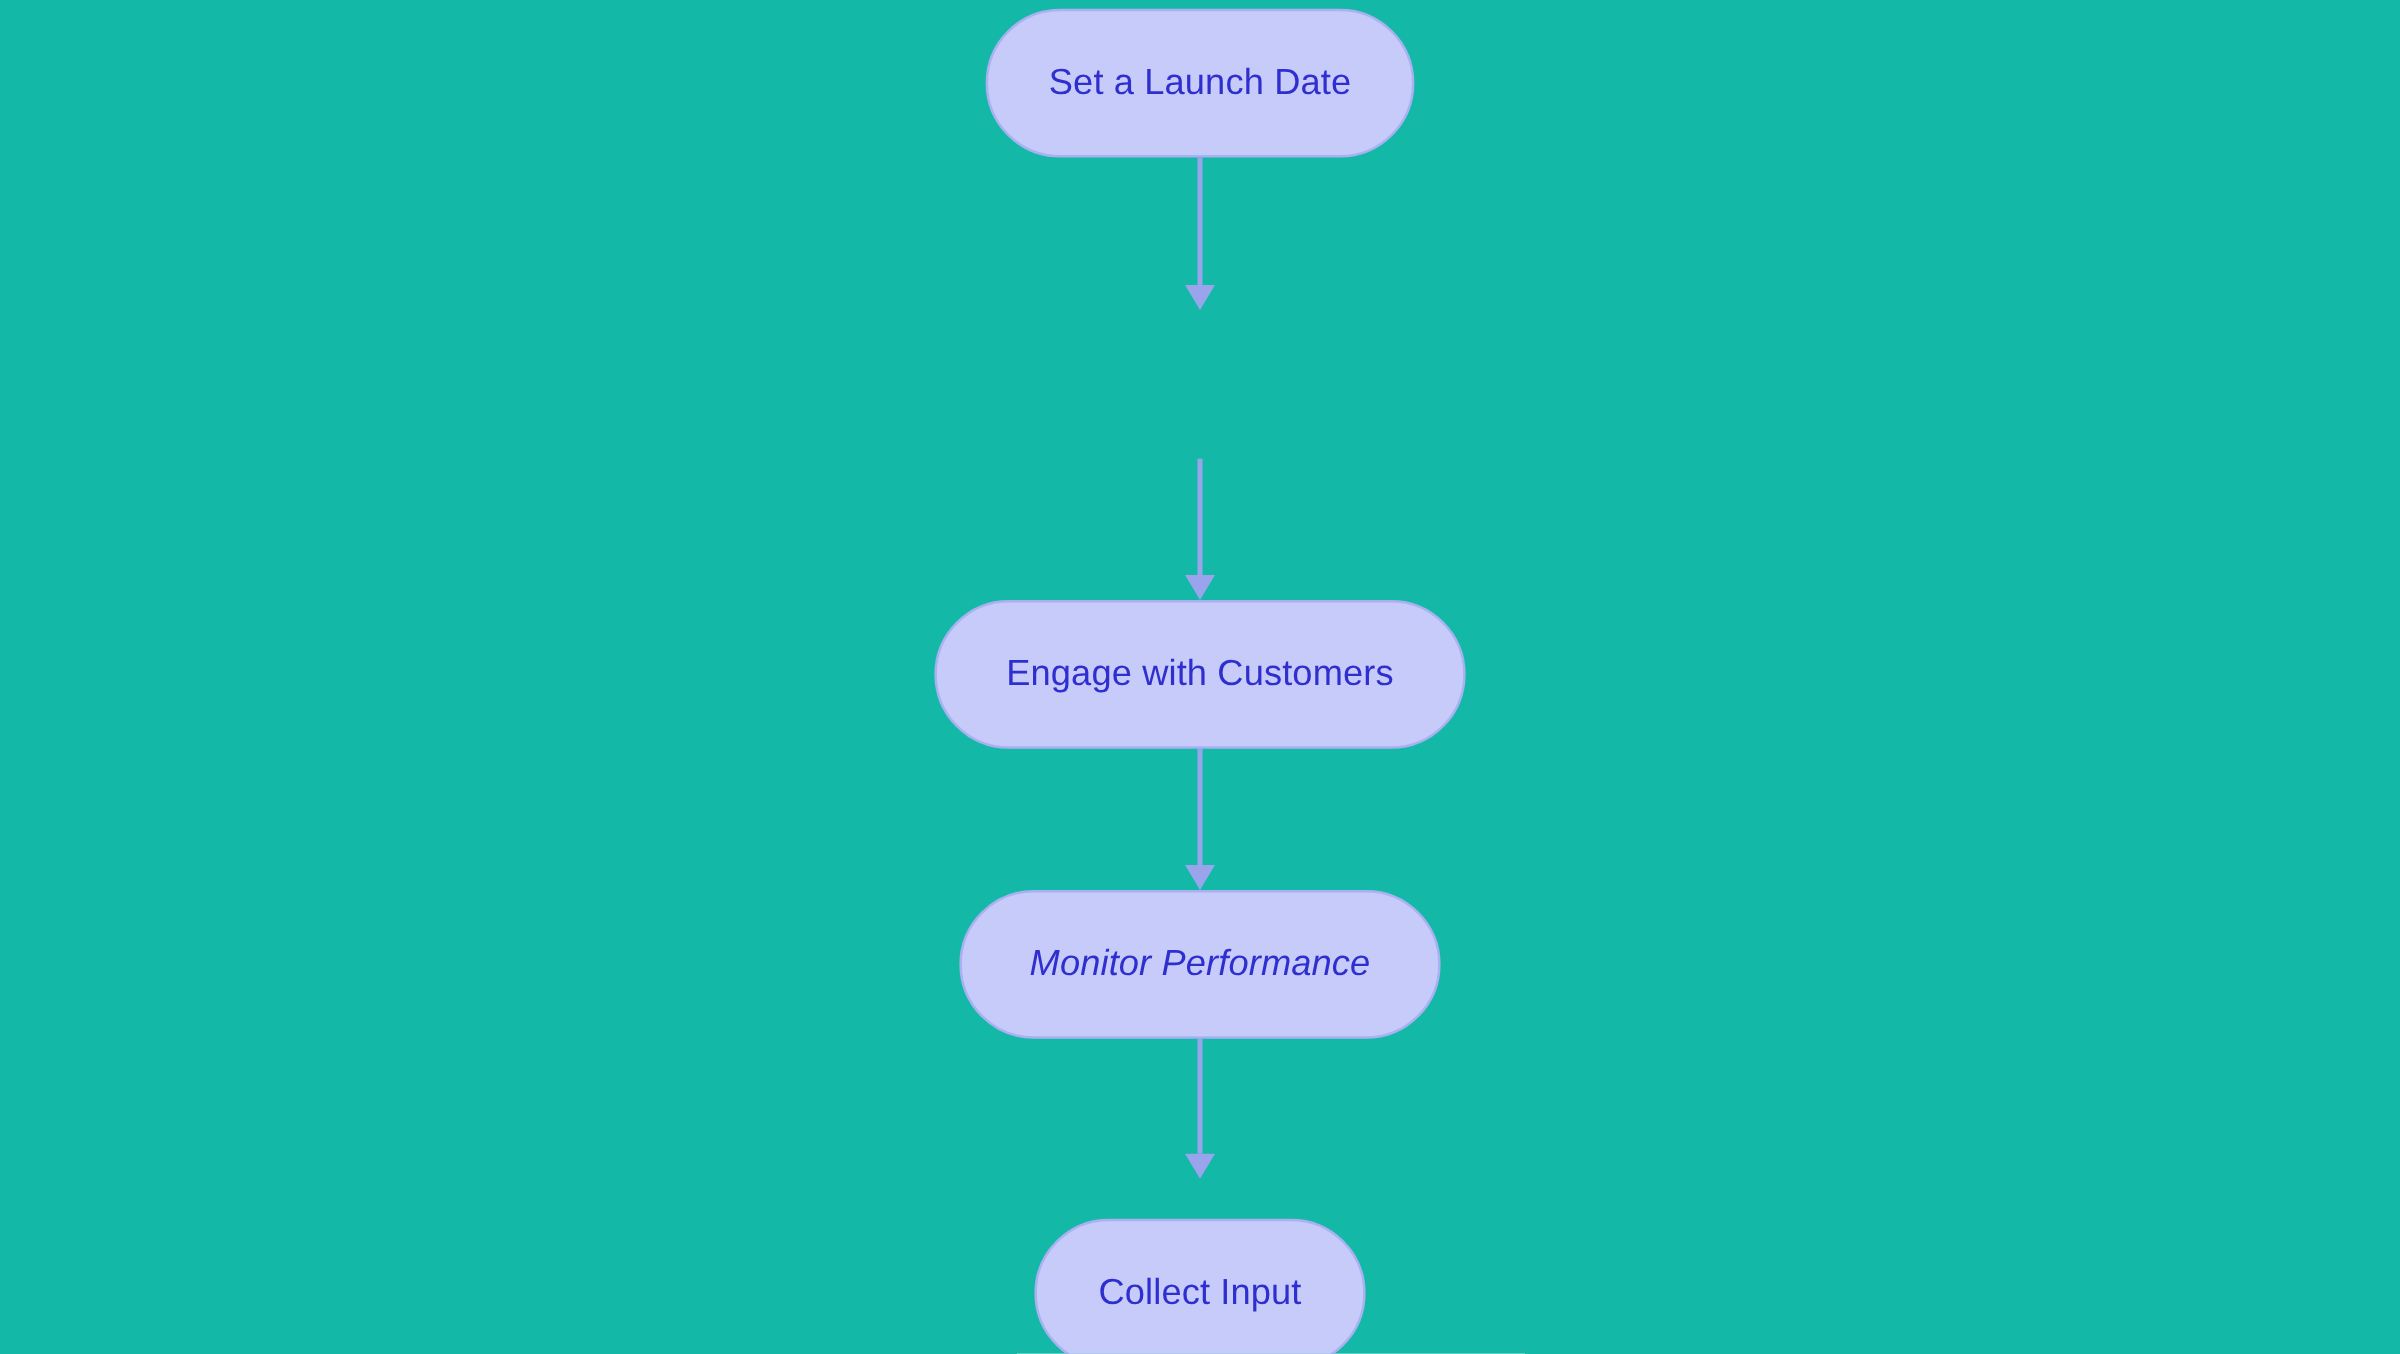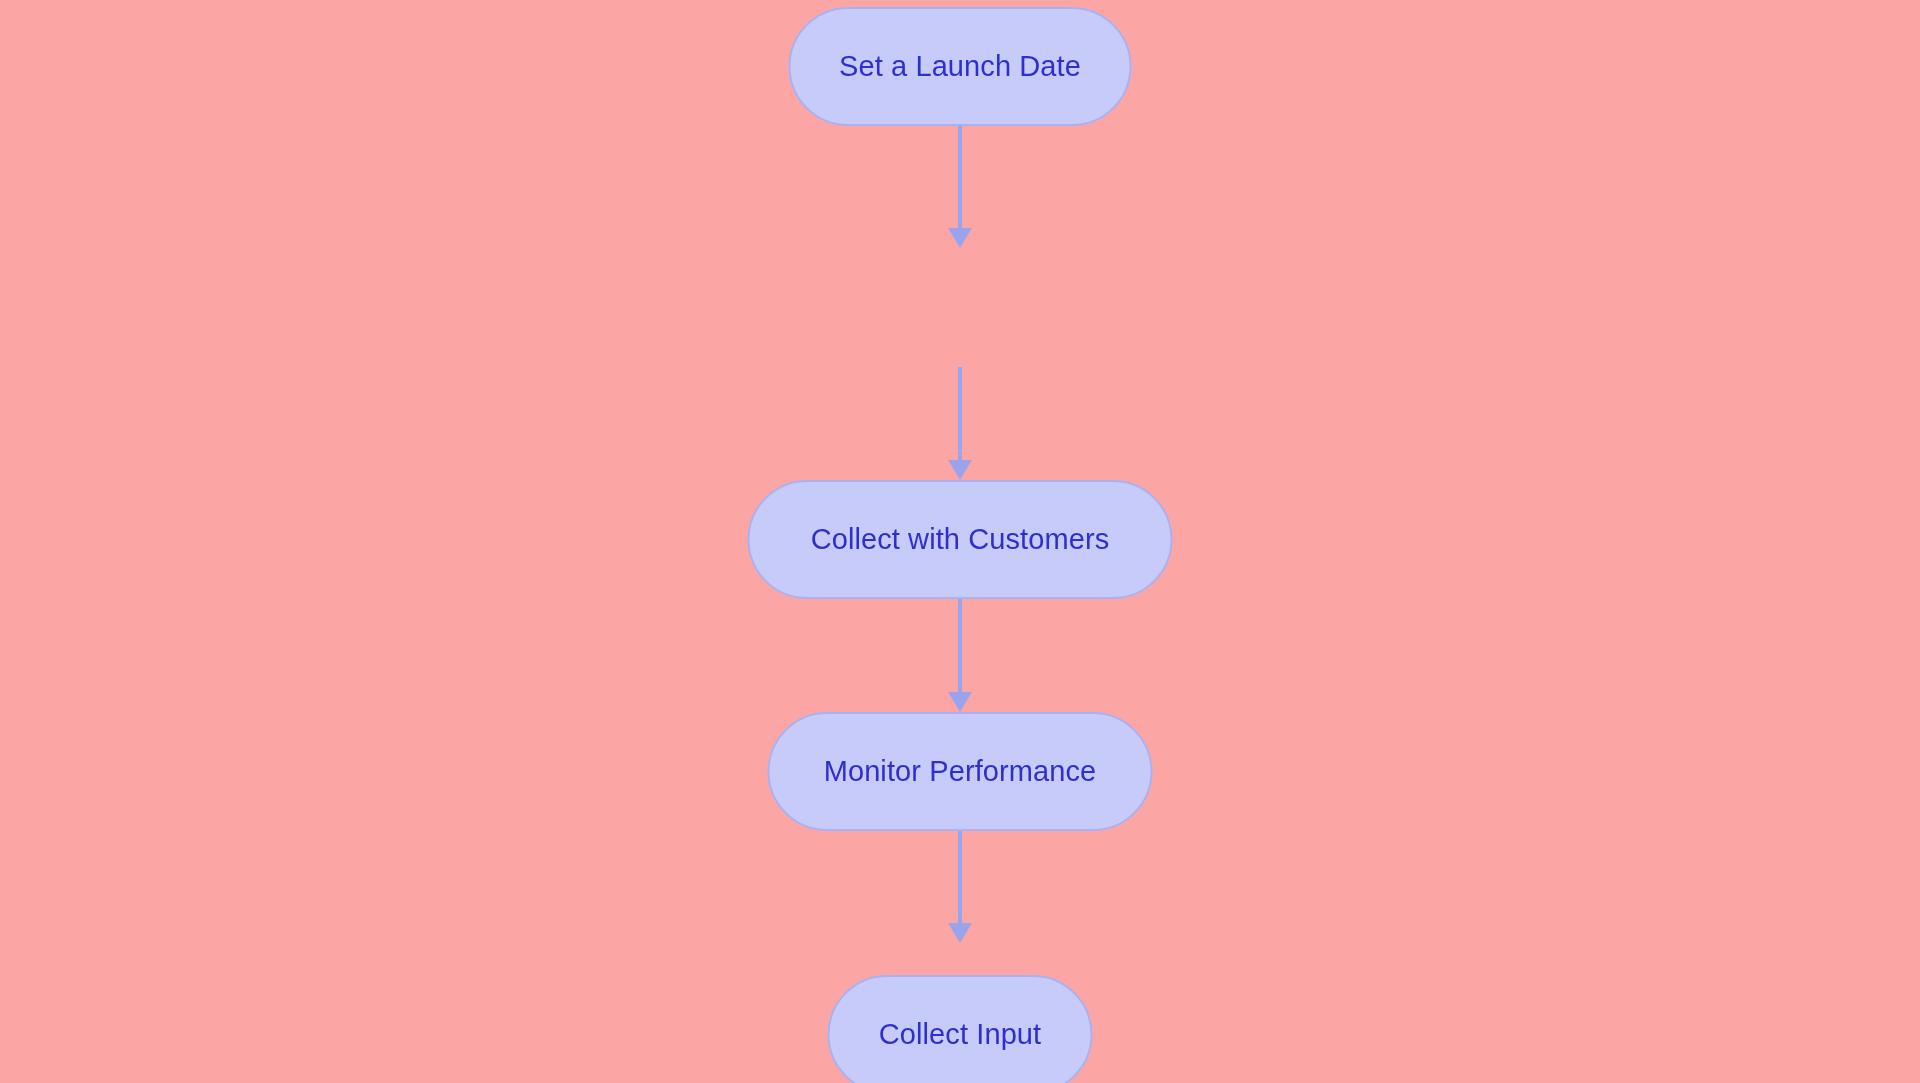--- a/index.html
+++ b/index.html
@@ -12,21 +12,21 @@
     height: 1083px;
     background: #ffffff;
     font-family: "Liberation Sans", sans-serif;
     overflow: hidden;
   }
 
   #flow-canvas {
     position: relative;
     width: 1920px;
     height: 1083px;
-    background: #fca5a5;
+    background: #14b8a6;
   }
 
   .flow-column {
     position: absolute;
     left: 0;
     top: 0;
     width: 1920px;
     height: 1083px;
   }
 
@@ -53,21 +53,21 @@
     font-weight: 400;
     letter-spacing: 0.1px;
     color: #2f2fcf;
     line-height: 1;
     user-select: none;
   }
 
   #node-0 { top: 7px;   width: 343px; }
   #node-1 { top: 248px; width: 370px; }
   #node-2 { top: 480px; width: 425px; }
-  #node-3 { top: 712px; width: 385px; }
+  #node-3 { top: 712px; width: 385px; font-style: italic; }
   #node-4 { top: 975px; width: 265px; text-align: right; }
 
   
   .connector {
     position: absolute;
     left: 50%;
     transform: translateX(-50%);
     width: 26px;
   }
 
@@ -116,21 +116,21 @@
       <span class="arrowhead"></span>
     </div>
 
 
     <div class="connector" id="connector-1">
       <span class="line"></span>
       <span class="arrowhead"></span>
     </div>
 
     <div class="node" id="node-2">
-      <span class="node-label">Collect with Customers</span>
+      <span class="node-label">Engage with Customers</span>
     </div>
 
     <div class="connector" id="connector-2">
       <span class="line"></span>
       <span class="arrowhead"></span>
     </div>
 
     <div class="node" id="node-3">
       <span class="node-label">Monitor Performance</span>
     </div>

